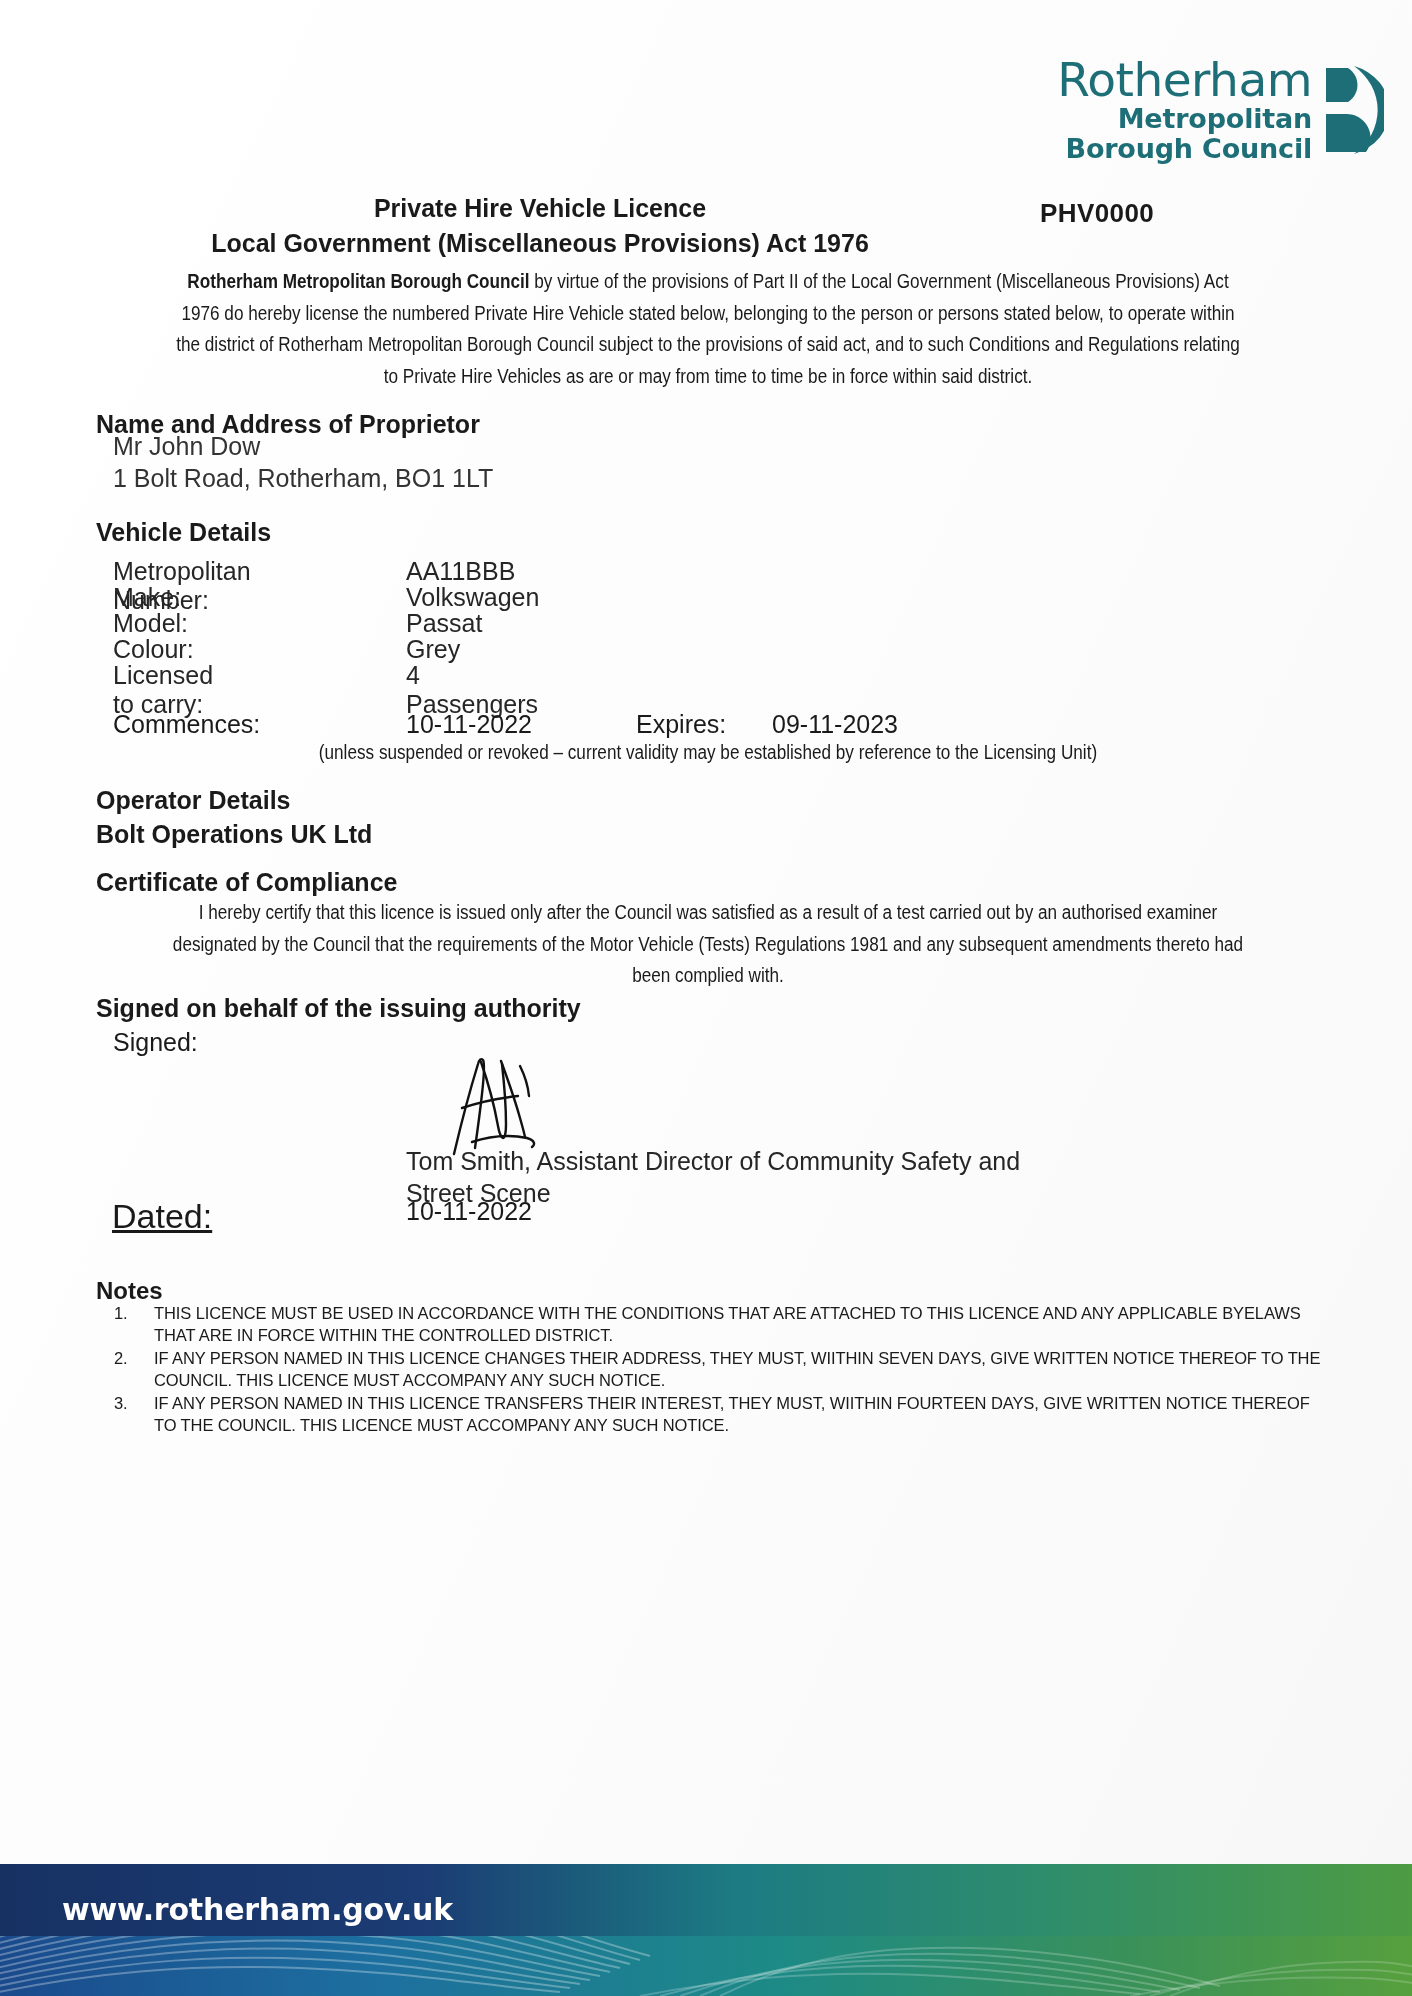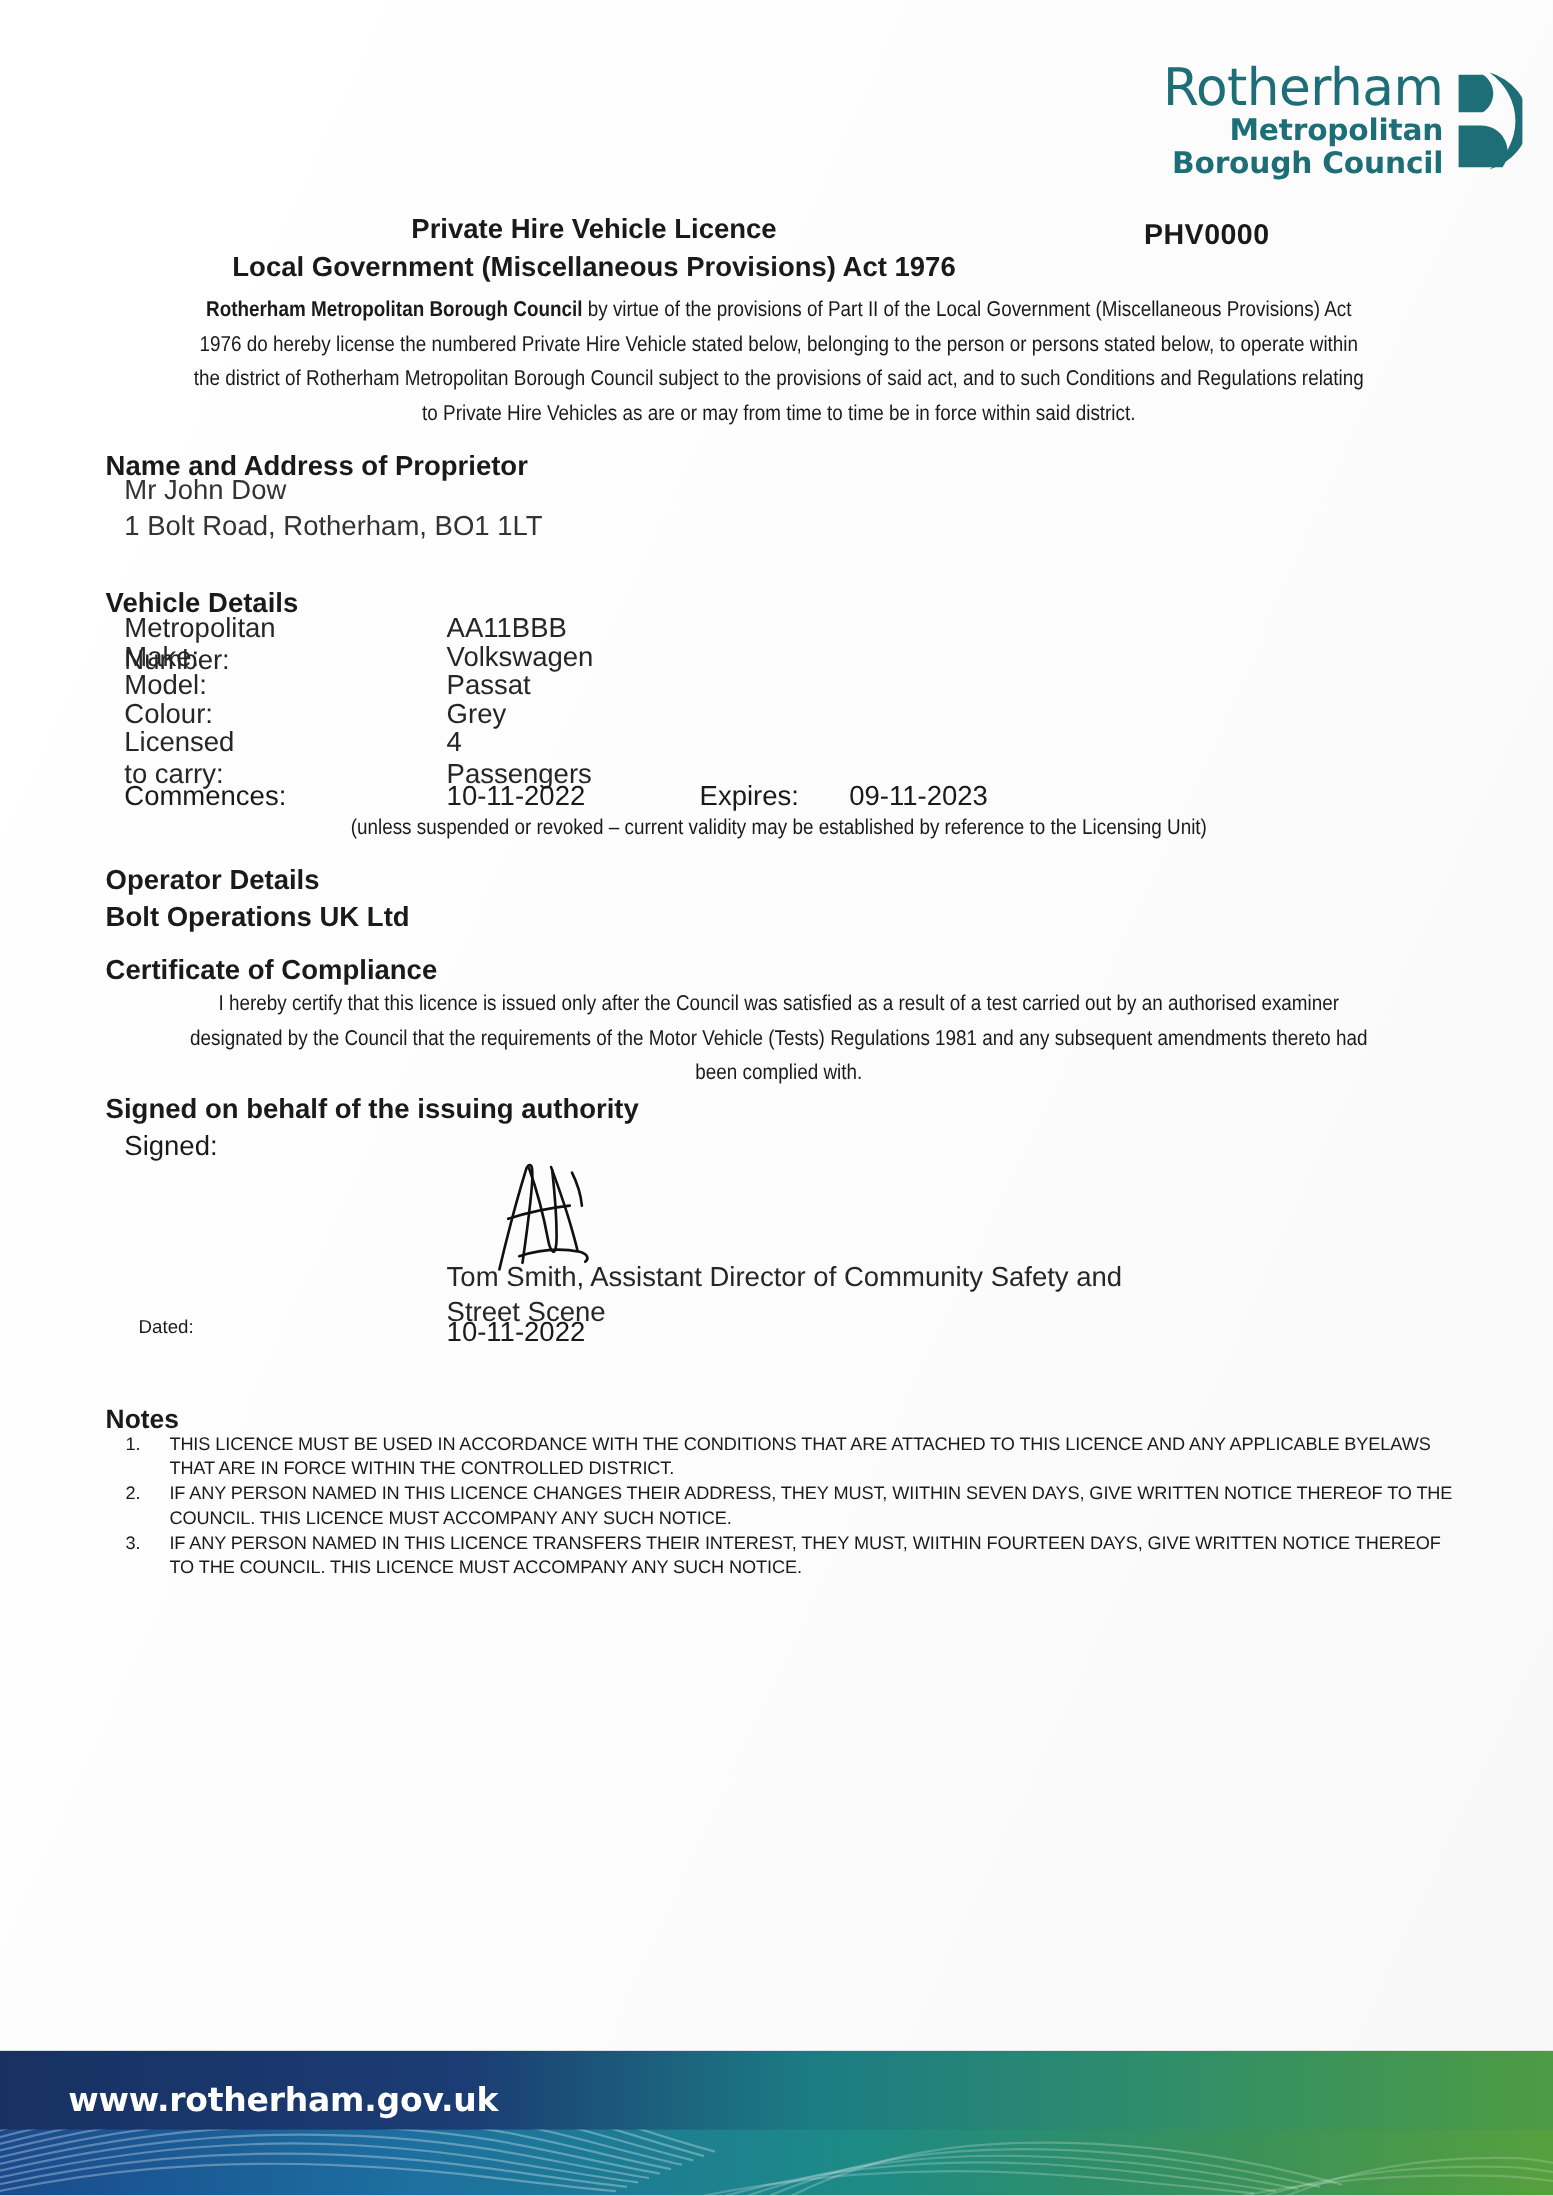--- a/index.html
+++ b/index.html
@@ -106,21 +106,21 @@
 
   
   .sec-head {
     position: absolute;
     text-align: left;
     font-weight: bold;
     font-size: 25px;
     font-family: "Liberation Sans", sans-serif;
   }
   #h-proprietor { top: 410px; left: 96px; width: 1000px; }
-  #h-vehicle    { top: 518px; left: 96px; width: 1000px; margin-top: 16px; }
+  #h-vehicle    { top: 518px; left: 96px; width: 1000px; }
   #h-operator   { top: 786px; left: 96px; width: 1000px; }
   #h-compliance { top: 868px; left: 96px; width: 1000px; }
   #h-signed     { top: 994px; left: 96px; width: 1000px; }
   #h-notes      { top: 1277px; left: 96px; width: 1220px; font-size: 24px; }
 
   
   .prop-line {
     position: absolute;
     left: 113px;
     font-size: 25px;
@@ -178,21 +178,21 @@
   .signature-mark { position: absolute; top: 1042px; left: 432px; width: 130px; height: 118px; }
   .signatory {
     position: absolute;
     top: 1145px;
     left: 406px;
     width: 620px;
     font-size: 25px;
     line-height: 1.28;
     color: #262626;
   }
-  .dated-label { position: absolute; top: 1197px; left: 126px; font-size: 17px; }
+  .dated-label { position: absolute; top: 1197px; left: 112px; font-size: 34px; text-decoration: underline; }
   .dated-value { position: absolute; top: 1197px; left: 406px; font-size: 25px; }
 
   
   .notes-list {
     position: absolute;
     top: 1303px;
     left: 106px;
     width: 1225px;
     font-size: 16.5px;
     line-height: 1.33;

